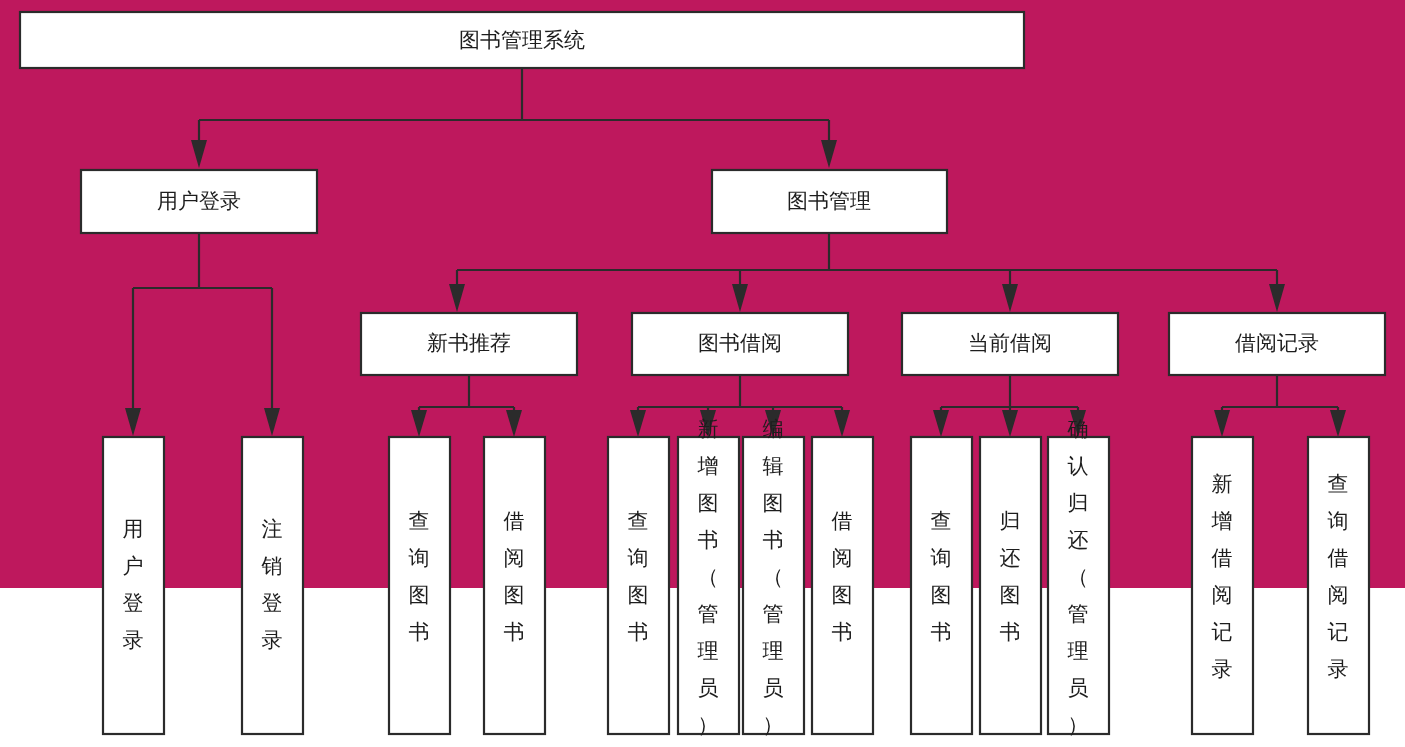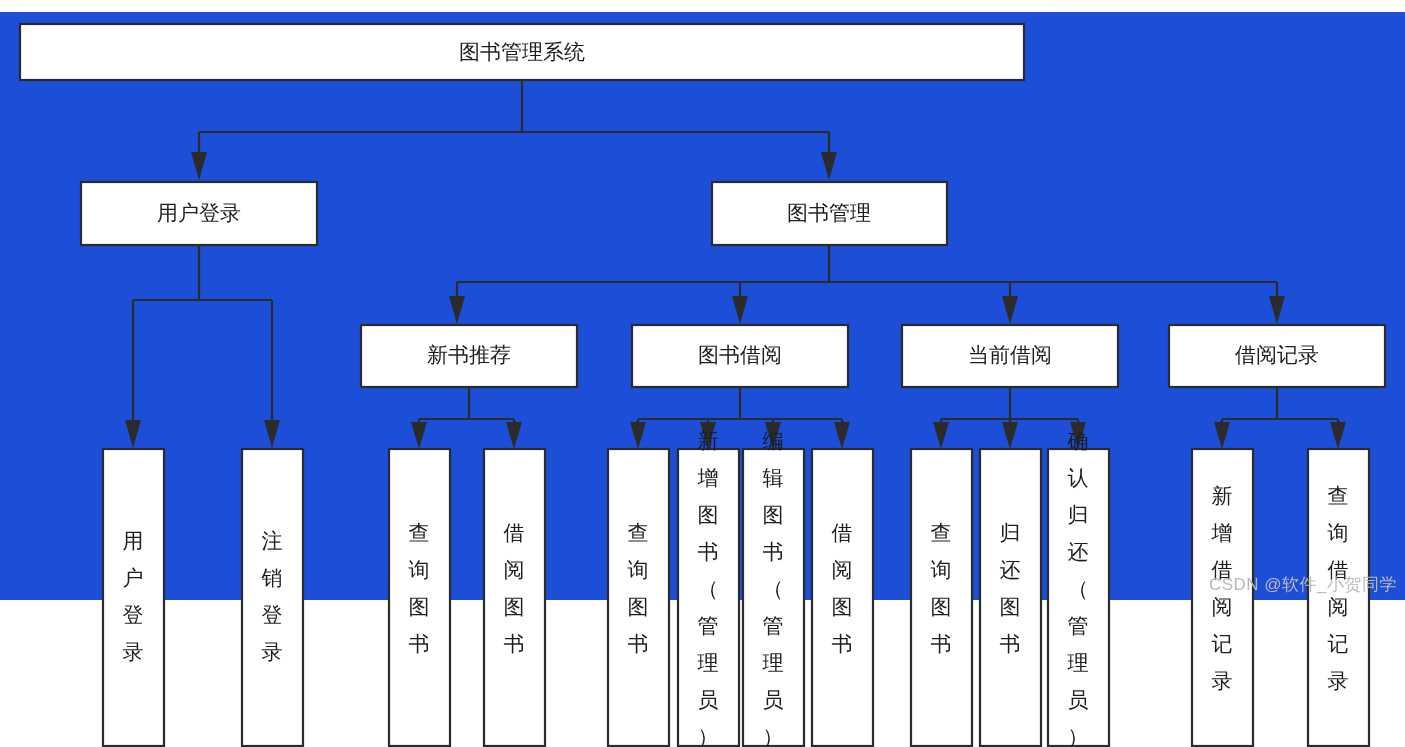--- a/index.html
+++ b/index.html
@@ -10,22 +10,21 @@
   body {
     width: 1405px;
     height: 747px;
     font-family: "Liberation Sans", sans-serif;
     overflow: hidden;
   }
   #diagram-root {
     position: relative;
     width: 1405px;
     height: 588px;
-    background: #1d4ed8;
-    margin-top: 12px;
+    background: #be185d;
   }
   svg#flowchart {
     position: absolute;
     left: 0;
     top: 0;
     width: 1405px;
     height: 747px;
     display: block;
   }
   .node-box {
@@ -232,14 +231,13 @@
       <text class="node-label-v"><tspan x="1222" y="485.5" dominant-baseline="middle">新</tspan><tspan x="1222" y="522.5" dominant-baseline="middle">增</tspan><tspan x="1222" y="559.5" dominant-baseline="middle">借</tspan><tspan x="1222" y="596.5" dominant-baseline="middle">阅</tspan><tspan x="1222" y="633.5" dominant-baseline="middle">记</tspan><tspan x="1222" y="670.5" dominant-baseline="middle">录</tspan></text>
     </g>
 
     <g>
       <rect class="node-box" x="1308" y="437" width="61" height="297"></rect>
       <text class="node-label-v"><tspan x="1338" y="485.5" dominant-baseline="middle">查</tspan><tspan x="1338" y="522.5" dominant-baseline="middle">询</tspan><tspan x="1338" y="559.5" dominant-baseline="middle">借</tspan><tspan x="1338" y="596.5" dominant-baseline="middle">阅</tspan><tspan x="1338" y="633.5" dominant-baseline="middle">记</tspan><tspan x="1338" y="670.5" dominant-baseline="middle">录</tspan></text>
     </g>
 
   </svg>
 
-  <div class="watermark">CSDN @软件_小贺同学</div>
 </div>
 
 </body></html>

